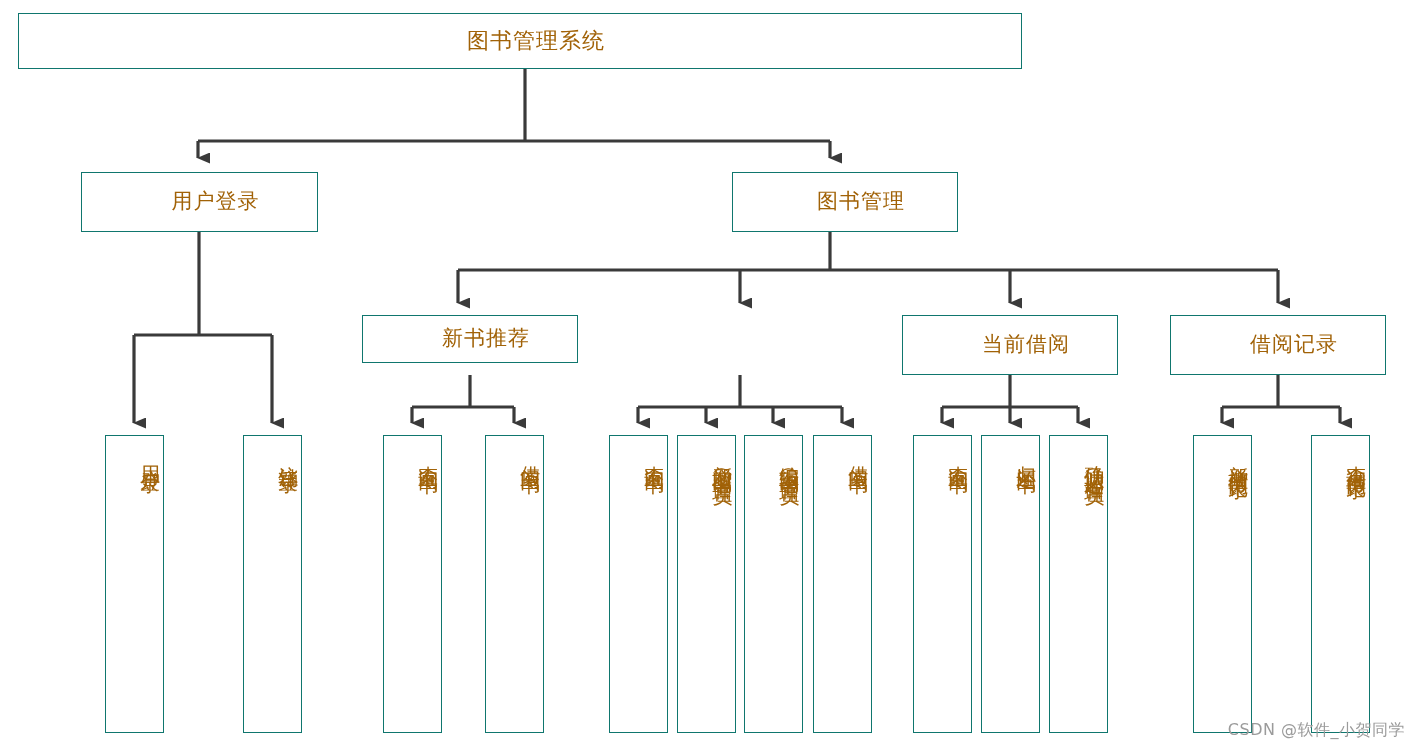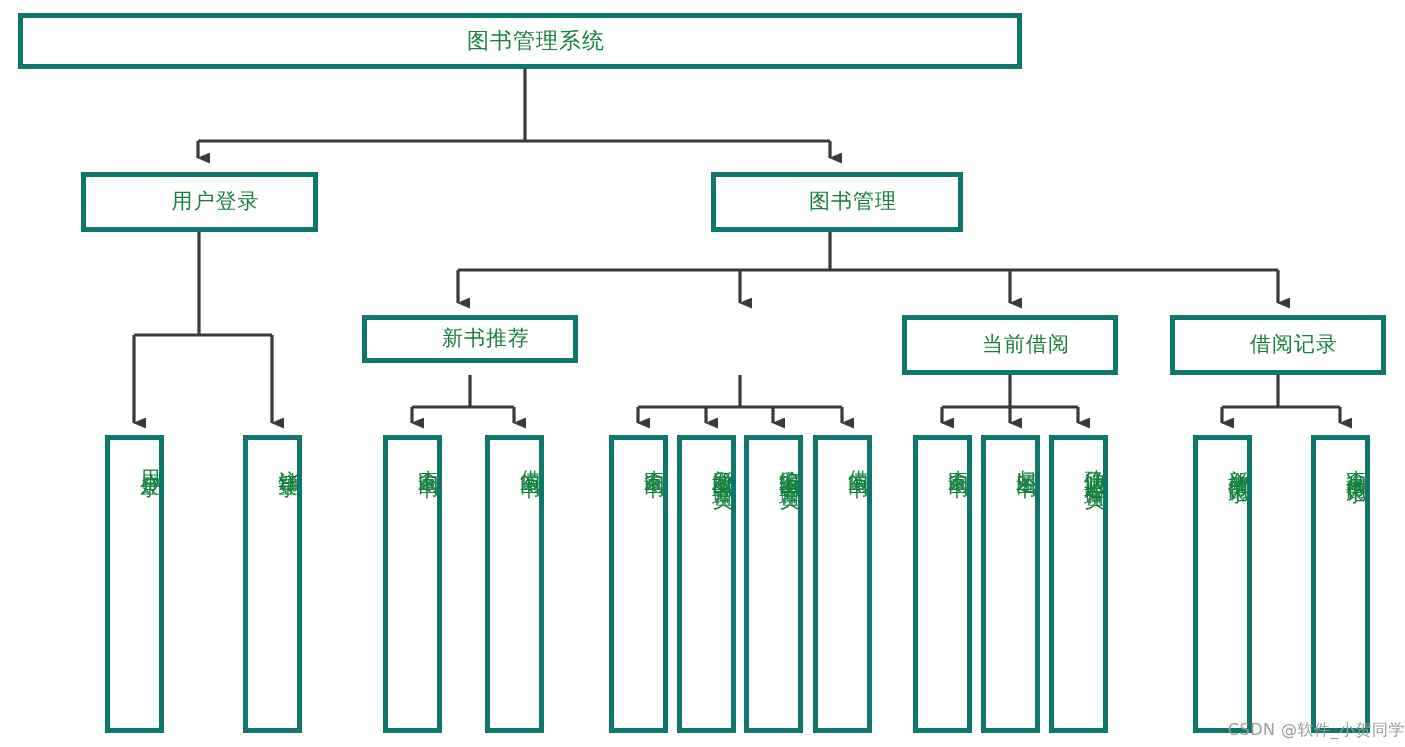--- a/index.html
+++ b/index.html
@@ -21,26 +21,26 @@
   #diagram-svg {
     position: absolute;
     left: 0;
     top: 0;
     width: 1405px;
     height: 747px;
   }
   .node-box {
     position: absolute;
     box-sizing: border-box;
-    border: 5px solid #0f766e;
+    border: 1px solid #0f766e;
     background: #ffffff;
     display: flex;
     align-items: center;
     justify-content: center;
-    color: #15803d;
+    color: #a16207;
     padding-left: 32px;
   }
   .node-box.horiz .node-label {
     font-size: 21px;
     line-height: 1.1;
     letter-spacing: 1px;
     white-space: nowrap;
   }
   .node-box.root .node-label {
     font-size: 22px;
@@ -125,21 +125,21 @@
     </g>
   </svg>
 
   <div class="node-box root horiz" style="left:18px; top:13px; width:1004px; height:56px;">
     <span class="node-label">图书管理系统</span>
   </div>
 
   <div class="node-box horiz" style="left:81px; top:172px; width:237px; height:60px;">
     <span class="node-label">用户登录</span>
   </div>
-  <div class="node-box horiz" style="left:711px; top:172px; width:252px; height:60px;font-family:Liberation Serif, serif;">
+  <div class="node-box horiz" style="left:732px; top:172px; width:226px; height:60px;font-family:Liberation Serif, serif;">
     <span class="node-label">图书管理</span>
   </div>
 
   <div class="node-box horiz" style="left:362px; top:315px; width:216px; height:48px;">
     <span class="node-label">新书推荐</span>
   </div>
   <div class="node-box horiz" style="left:1170px; top:315px; width:216px; height:60px;">
     <span class="node-label">借阅记录</span>
   </div>
   <div class="node-box horiz" style="left:902px; top:315px; width:216px; height:60px;">

